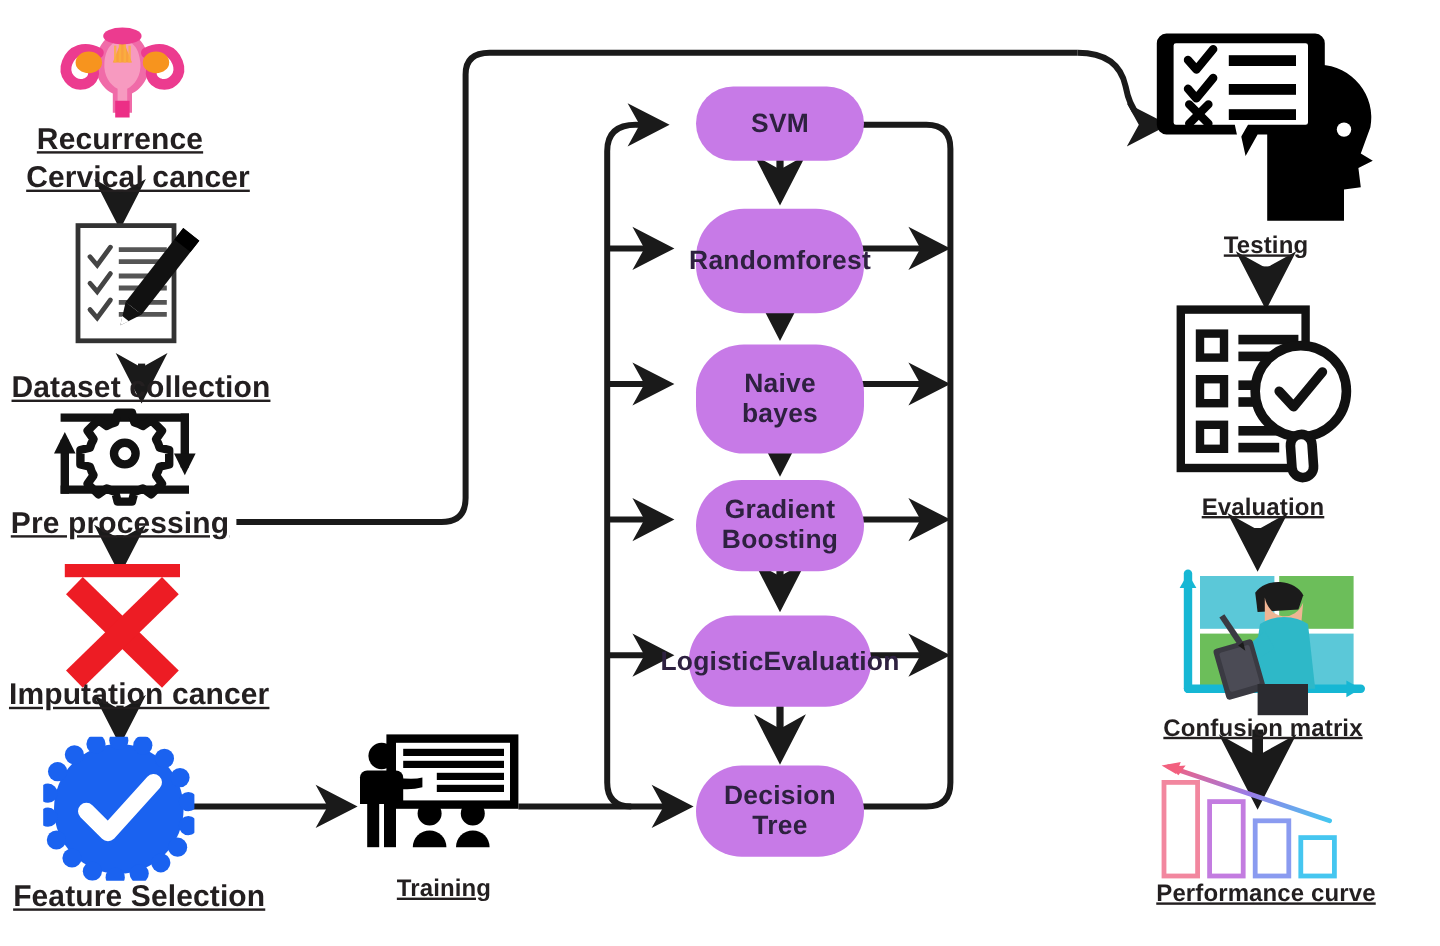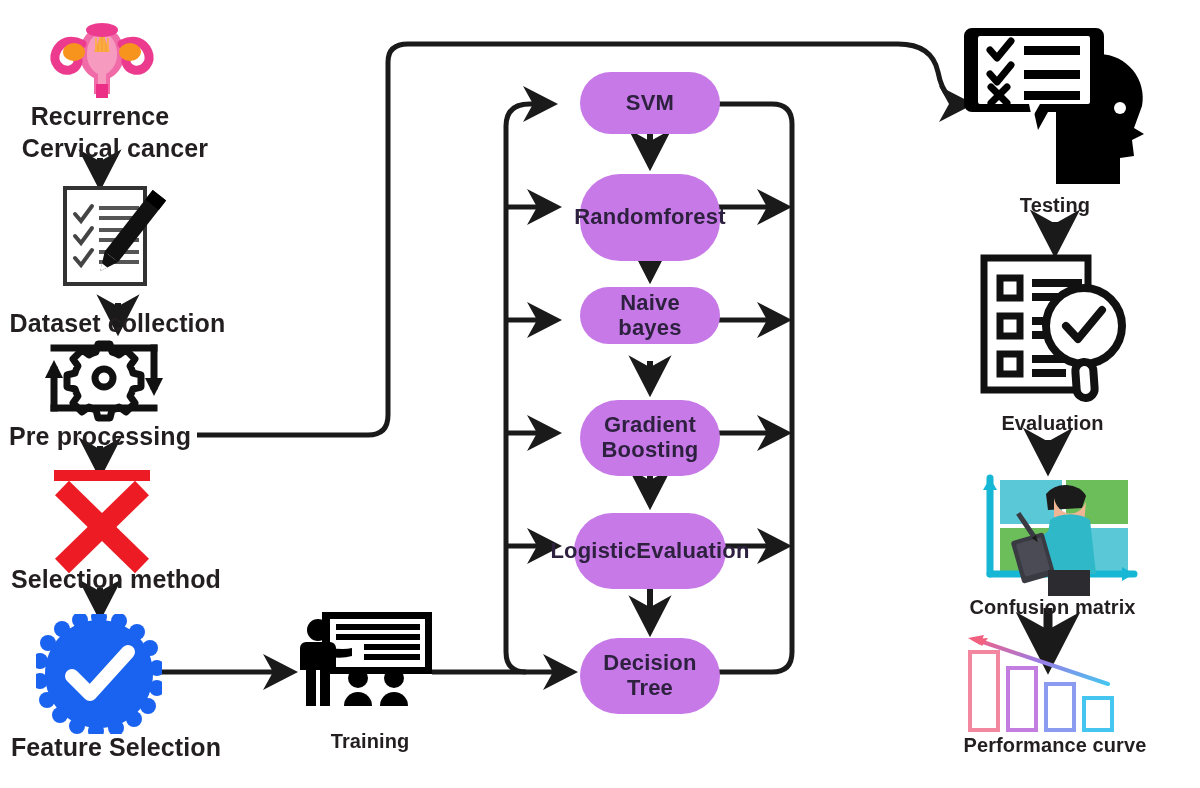--- a/index.html
+++ b/index.html
@@ -12,20 +12,21 @@
   #wires{position:absolute;left:0;top:0;width:1200px;height:788px;pointer-events:none;}
 
   .label{
     position:absolute;
     font-weight:700;
     color:#231f20;
     letter-spacing:.1px;
     white-space:nowrap;
     line-height:1.12;
     text-align:center;
+    text-decoration:underline;
   }
   .lbl-26{font-size:25px;}
   .lbl-25{font-size:20px;}
 
   .icon{position:absolute;}
 
   
   .pill{
     position:absolute;
     display:flex;align-items:center;justify-content:center;
@@ -170,21 +171,21 @@
   <div class="label lbl-26" style="left:0px;top:422px;width:200px;">Pre processing</div>
 
   <svg class="icon" style="left:40px;top:466px;" width="125" height="108" viewBox="0 0 125 108">
     <rect x="14" y="4" width="96" height="11" fill="#ed1c24"></rect>
     <g stroke="#ed1c24" stroke-width="20" stroke-linecap="butt">
       <line x1="22" y1="22" x2="102" y2="100"></line>
       <line x1="102" y1="22" x2="22" y2="100"></line>
     </g>
   </svg>
 
-  <div class="label lbl-26" style="left:0px;top:565px;width:232px;">Selection method</div>
+  <div class="label lbl-26" style="left:0px;top:565px;width:232px;">Imputation cancer</div>
 
   <svg class="icon" style="left:36px;top:614px;" width="126" height="120" viewBox="0 0 126 120">
     <g fill="#1a62f0">
       <circle cx="63" cy="60" r="54"></circle>
       <g>
         <circle cx="63" cy="3" r="8"></circle>
           <circle cx="83" cy="7" r="8"></circle>
           <circle cx="101" cy="18" r="8"></circle>
         <circle cx="114" cy="34" r="8"></circle>
           <circle cx="121" cy="54" r="8"></circle>
@@ -234,21 +235,21 @@
 
   <div class="pill" style="left:580px;top:72px;width:140px;height:62px;">
     <span>SVM</span>
   </div>
 
   <div class="pill" style="left:580px;top:174px;width:140px;height:87px;flex-direction:row;">
     <span>Random</span>
     <span>forest</span>
   </div>
 
-  <div class="pill" style="left:580px;top:287px;width:140px;height:57px;flex-direction:column;">
+  <div class="pill" style="left:580px;top:287px;width:140px;height:91px;flex-direction:column;">
     <span>Naive</span>
     <span>bayes</span>
   </div>
 
   <div class="pill" style="left:580px;top:400px;width:140px;height:76px;flex-direction:column;">
     <span>Gradient</span>
     <span>Boosting</span>
   </div>
 
   <div class="pill" style="left:574px;top:513px;width:152px;height:76px;flex-direction:row;">

